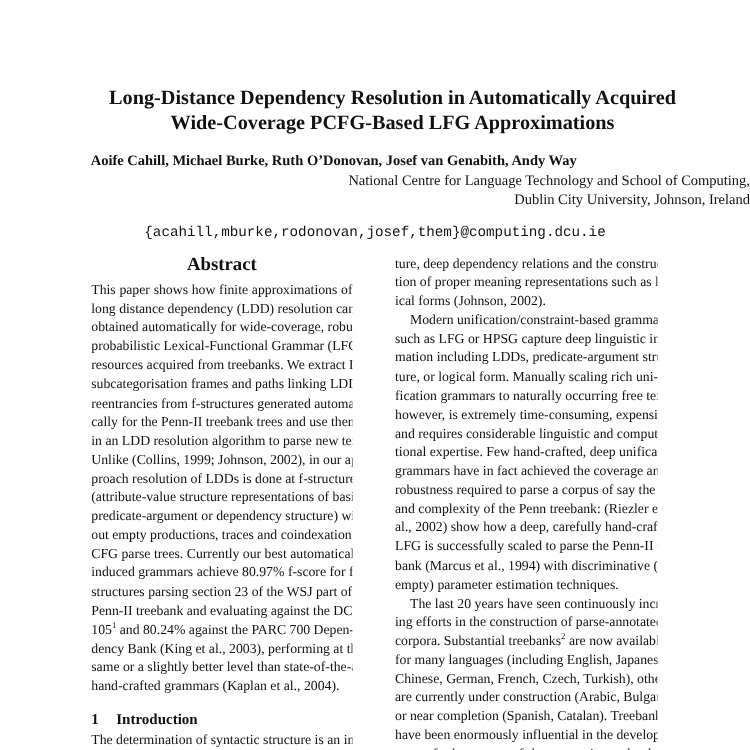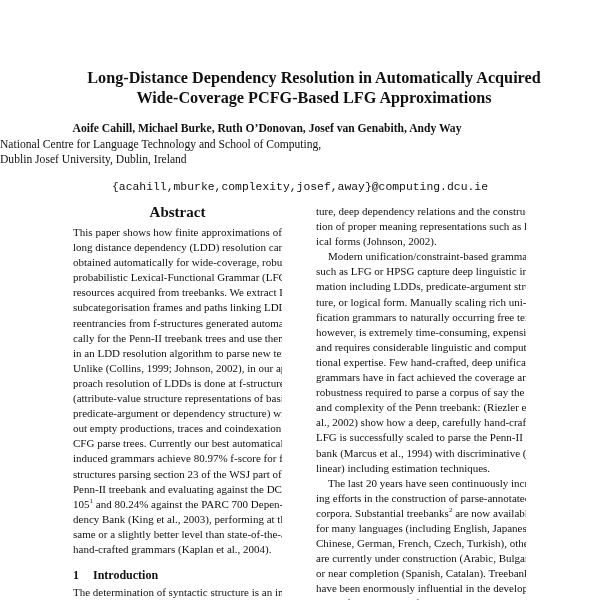--- a/index.html
+++ b/index.html
@@ -2,21 +2,21 @@
 <html><head>
 <meta charset="utf-8">
 <style>
   html, body { margin: 0; padding: 0; background: #ffffff; }
   body { width: 600px; height: 600px; overflow: hidden; position: relative;
          font-family: "Liberation Serif", "DejaVu Serif", serif; color: #111; }
   .title { position: absolute; top: 68px; left: 0; width: 600px; text-align: center;
            font-weight: bold; font-size: 16.2px; line-height: 20px; margin-left: 14px; }
   .authors { position: absolute; top: 122px; left: 0; width: 534px; text-align: center;
              font-weight: bold; font-size: 11.6px; line-height: 14px; }
-  .affil { position: absolute; left: 0; width: 600px; text-align: left;
+  .affil { position: absolute; left: 0; width: 600px; text-align: right;
            font-size: 11.6px; line-height: 15px; }
   .email { position: absolute; top: 180px; left: 0; width: 600px; text-align: center;
            font-family: "Liberation Mono", "DejaVu Sans Mono", monospace; font-size: 11.4px; line-height: 15px; }
   .col { position: absolute; font-size: 11px; line-height: 15.1px; text-align: justify; }
   .col-left { left: 73px; top: 205px; width: 209px; }
   .col-right { left: 316px; top: 204px; width: 210px; }
   .abs-head { text-align: center; font-weight: bold; font-size: 15px; margin: 0 0 5px 0; line-height: 15px; }
   .sec-head { font-weight: bold; font-size: 12px; margin: 11px 0 2px 0; line-height: 15px; }
   .sec-head .num { display: inline-block; width: 20px; }
   .line { display: block; text-align: justify; text-align-last: justify; white-space: nowrap; overflow: hidden; height: 15.1px; }
@@ -28,22 +28,22 @@
 
 <div>
 
   <div class="title">
     <div>Long-Distance Dependency Resolution in Automatically Acquired</div>
     <div>Wide-Coverage PCFG-Based LFG Approximations</div>
   </div>
 
   <div class="authors">Aoife Cahill, Michael Burke, Ruth O’Donovan, Josef van Genabith, Andy Way</div>
   <div class="affil" style="top:137px">National Centre for Language Technology and School of Computing,</div>
-  <div class="affil" style="top:152px">Dublin Josef University, Dublin, Ireland</div>
-  <div class="email">{acahill,mburke,complexity,josef,away}@computing.dcu.ie</div>
+  <div class="affil" style="top:152px">Dublin City University, Johnson, Ireland</div>
+  <div class="email">{acahill,mburke,rodonovan,josef,them}@computing.dcu.ie</div>
 
   <div class="col col-left">
     <div class="abs-head">Abstract</div>
     <div>
       <span class="line">This paper shows how finite approximations of</span>
       <span class="line">long distance dependency (LDD) resolution can be</span>
       <span class="line">obtained automatically for wide-coverage, robust,</span>
       <span class="line">probabilistic Lexical-Functional Grammar (LFG)</span>
       <span class="line">resources acquired from treebanks. We extract LFG</span>
       <span class="line">subcategorisation frames and paths linking LDD</span>
@@ -85,21 +85,21 @@
     <span class="line">fication grammars to naturally occurring free text,</span>
     <span class="line">however, is extremely time-consuming, expensive</span>
     <span class="line">and requires considerable linguistic and computa-</span>
     <span class="line">tional expertise. Few hand-crafted, deep unification</span>
     <span class="line">grammars have in fact achieved the coverage and</span>
     <span class="line">robustness required to parse a corpus of say the size</span>
     <span class="line">and complexity of the Penn treebank: (Riezler et</span>
     <span class="line">al., 2002) show how a deep, carefully hand-crafted</span>
     <span class="line">LFG is successfully scaled to parse the Penn-II tree-</span>
     <span class="line">bank (Marcus et al., 1994) with discriminative (log-</span>
-    <span class="line last">linear) including estimation techniques.</span>
+    <span class="line last">empty) parameter estimation techniques.</span>
     <span class="line" style="padding-left:12px">The last 20 years have seen continuously increas-</span>
     <span class="line">ing efforts in the construction of parse-annotated</span>
     <span class="line"><span>corpora. Substantial treebanks</span><sup>2</sup><span> are now available</span></span>
     <span class="line">for many languages (including English, Japanese,</span>
     <span class="line">Chinese, German, French, Czech, Turkish), others</span>
     <span class="line">are currently under construction (Arabic, Bulgarian)</span>
     <span class="line">or near completion (Spanish, Catalan). Treebanks</span>
     <span class="line">have been enormously influential in the develop-</span>
     <span class="line">ment of robust, state-of-the-art parsing technology:</span>
 

